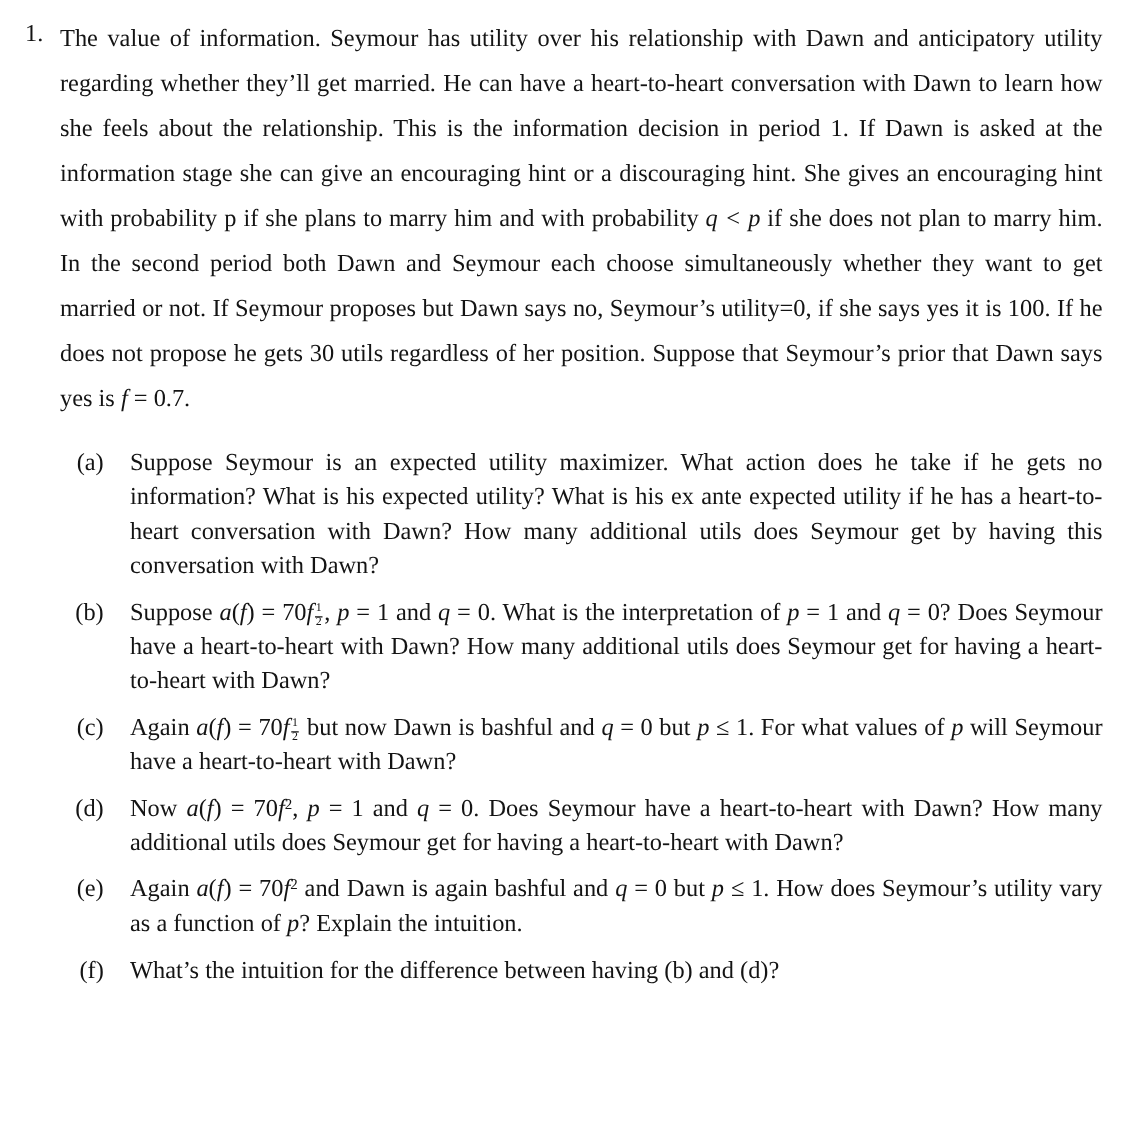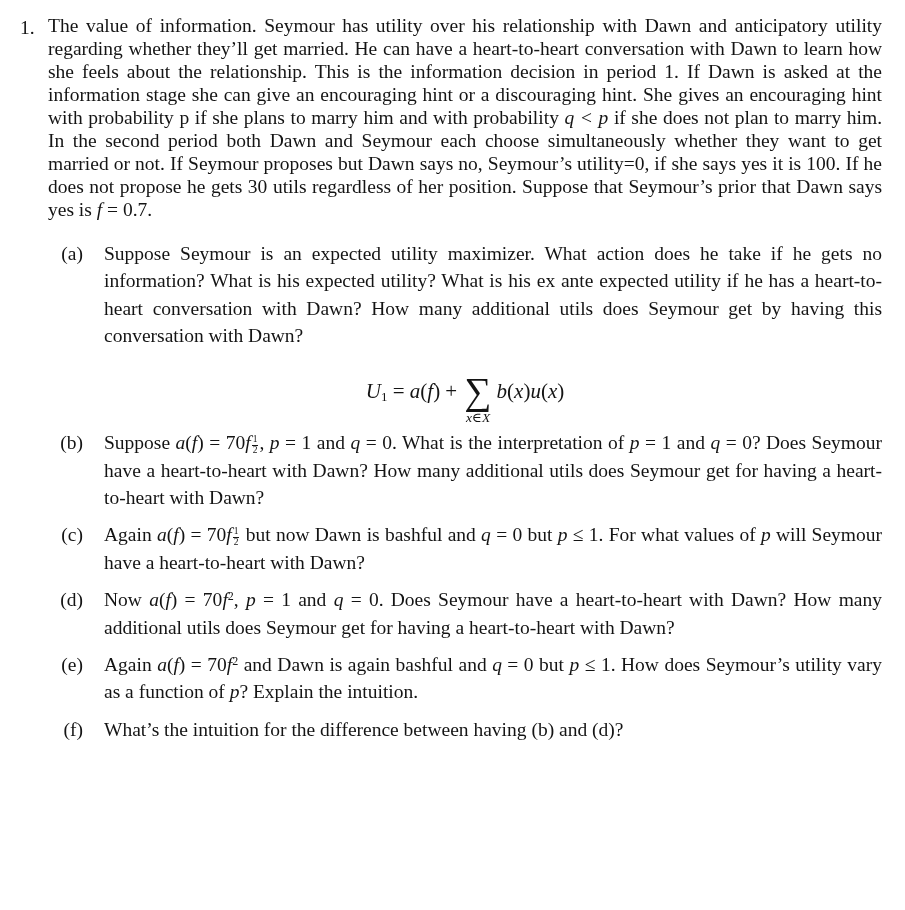--- a/index.html
+++ b/index.html
@@ -28,21 +28,21 @@
     flex: none;
     width: 28px;
     line-height: 27.4px;
   }
   .item-body {
     flex: 1;
     min-width: 0;
   }
   .para {
     margin: 0;
-    line-height: 23px;
+    line-height: 36px;
     text-align: justify;
   }
   .intro { margin-bottom: 19px; }
   .middle { margin-top: 17px; }
   .where  { margin-bottom: 17px; }
   .subitem {
     display: flex;
     margin-bottom: 10px;
   }
   .sub-label {
@@ -120,28 +120,20 @@
     <div class="item-body">
 
       <p class="para intro">The value of information. Seymour has utility over his relationship with Dawn and anticipatory utility regarding whether they’ll get married. He can have a heart-to-heart conversation with Dawn to learn how she feels about the relationship. This is the information decision in period 1. If Dawn is asked at the information stage she can give an encouraging hint or a discouraging hint. She gives an encouraging hint with probability p if she plans to marry him and with probability <i>q &lt; p</i> if she does not plan to marry him. In the second period both Dawn and Seymour each choose simultaneously whether they want to get married or not. If Seymour proposes but Dawn says no, Seymour’s utility=0, if she says yes it is 100. If he does not propose he gets 30 utils regardless of her position. Suppose that Seymour’s prior that Dawn says yes is <i>f</i> = 0.7.</p>
 
       <div class="subitem">
         <span class="sub-label">(a)</span>
         <div class="sub-body">Suppose Seymour is an expected utility maximizer. What action does he take if he gets no information? What is his expected utility? What is his ex ante expected utility if he has a heart-to-heart conversation with Dawn? How many additional utils does Seymour get by having this conversation with Dawn?</div>
       </div>
 
 
-      <div class="equation">
-        <span class="eq-lhs"><i>U</i><sub>1</sub> = <i>a</i>(<i>f</i>) + </span>
-        <span class="sigma-block">
-          <span class="sigma">∑</span>
-          <span class="sigma-limits"><i>x</i>∈<i>X</i></span>
-        </span>
-        <span class="eq-rhs"><i>b</i>(<i>x</i>)<i>u</i>(<i>x</i>)</span>
-      </div>
 
 
       <div class="subitem">
         <span class="sub-label">(b)</span>
         <div class="sub-body">Suppose <i>a</i>(<i>f</i>) = 70<i>f</i><span class="supfrac">
               <span class="num">1</span>
               <span class="den">2</span>
             </span>, <i>p</i> = 1 and <i>q</i> = 0.  What is the interpretation of <i>p</i> = 1 and <i>q</i> = 0? Does Seymour have a heart-to-heart with Dawn? How many additional utils does Seymour get for having a heart-to-heart with Dawn?</div>
       </div>
 

